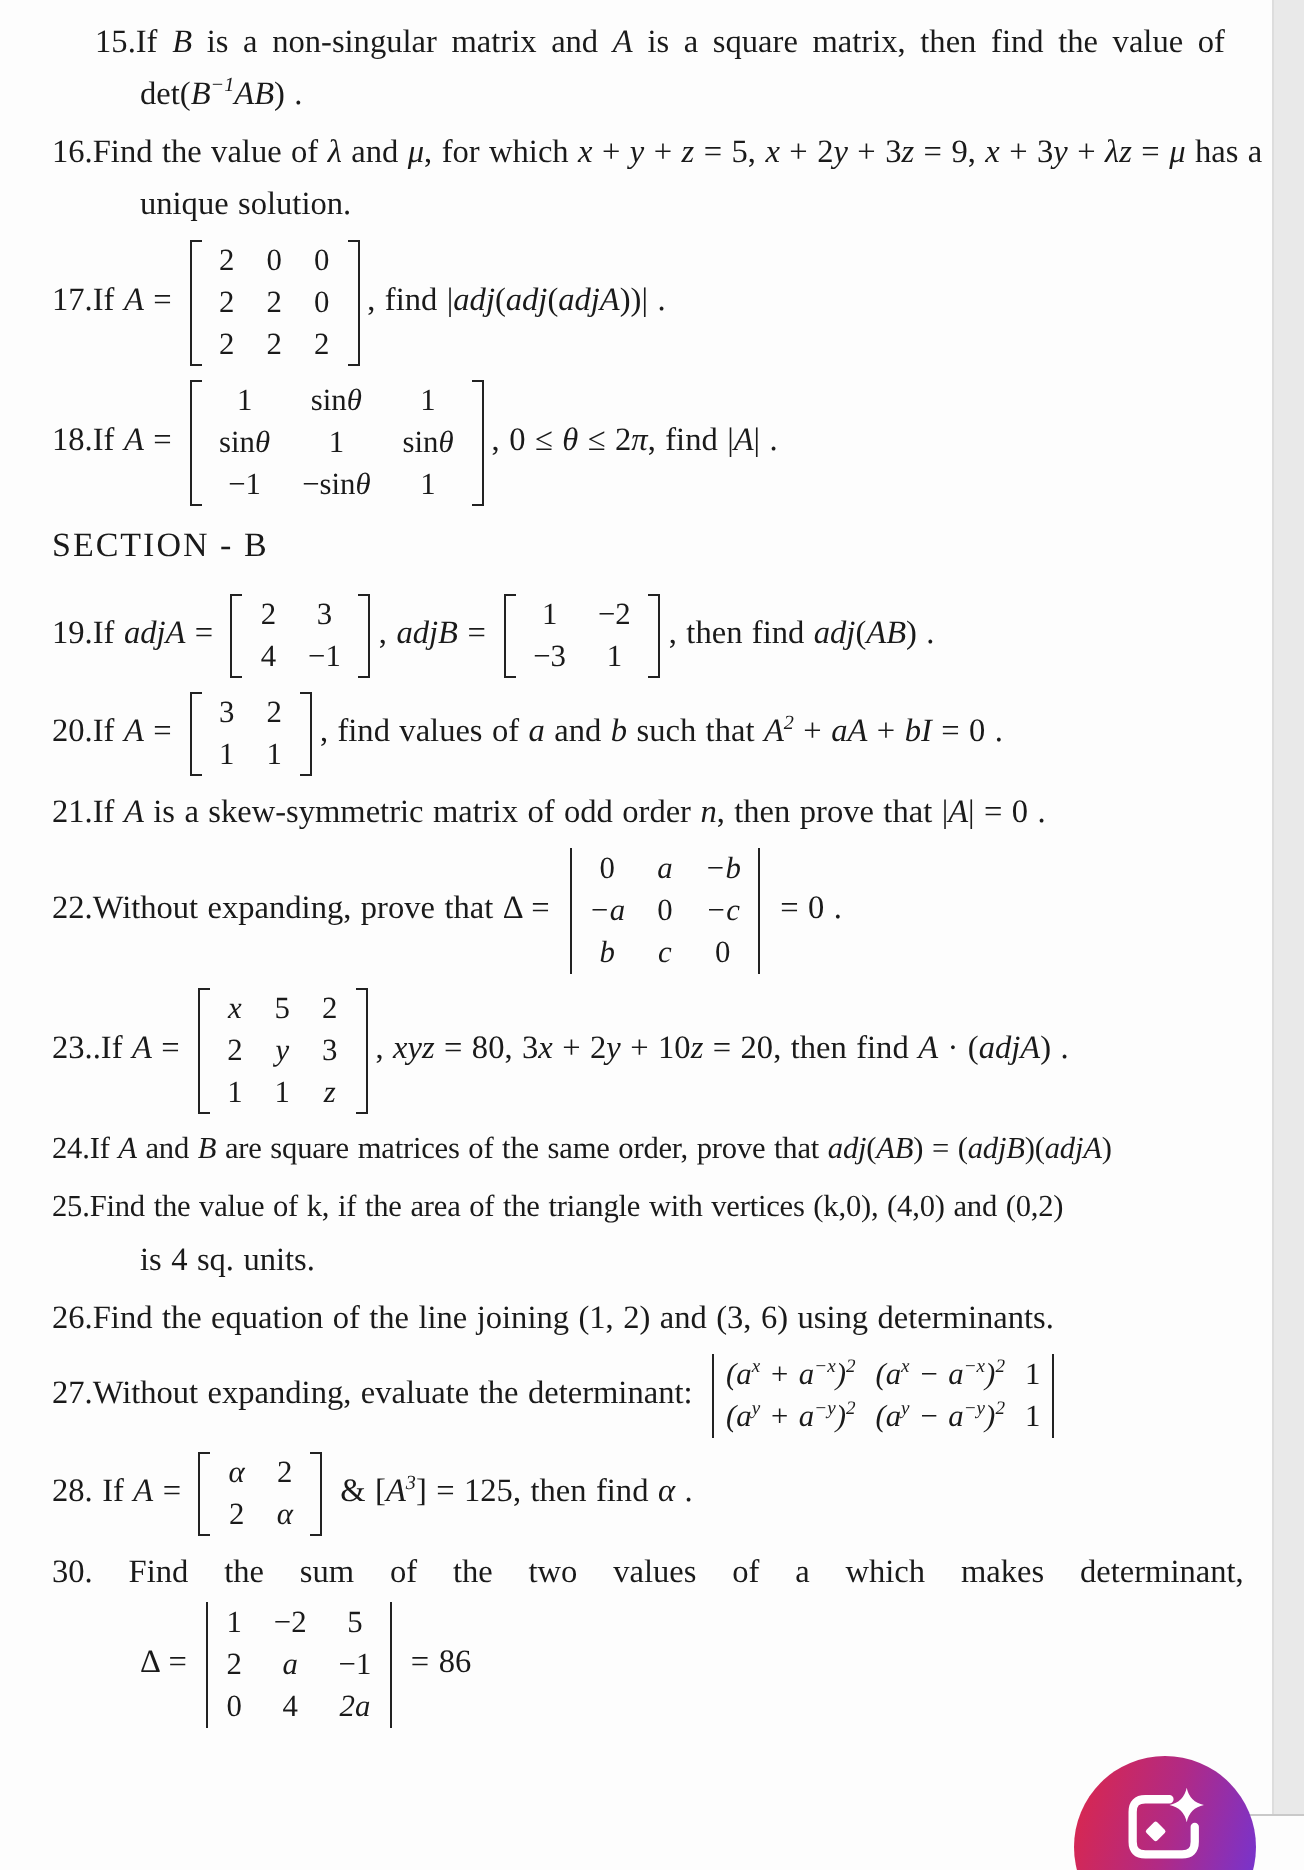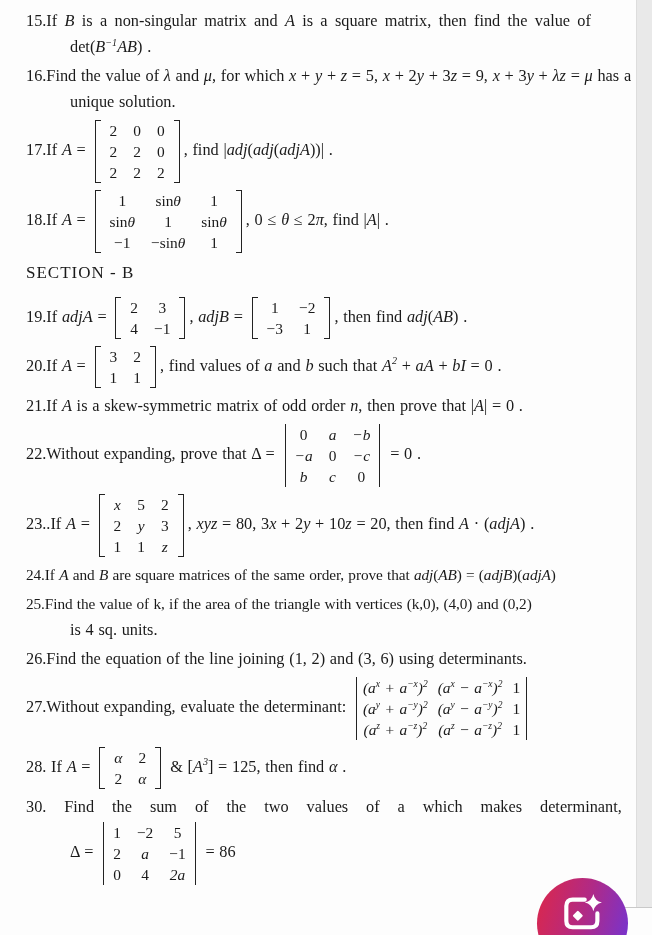--- a/index.html
+++ b/index.html
@@ -5,21 +5,21 @@
   html,body{margin:0;padding:0;}
   body{
     width:652px;height:935px;overflow:hidden;position:relative;
     background:#fdfdfd;color:#1a1a1a;
     font-family:"Liberation Serif","DejaVu Serif",serif;
   }
   .content{position:absolute;left:26px;top:8px;width:608px;font-size:16.3px;}
   .question{margin:0 0 3px 0;}
   .qline{line-height:26px;word-spacing:0.04em;}
   .qline.cont{padding-left:44px;}
-  .qline.jmed{word-spacing:0.2em;}
+  .qline.jmed{word-spacing:0.2em;text-align:center;}
   .qline.jwide{word-spacing:0.85em;}
   .qline.fit{font-size:15.3px;letter-spacing:-0.1px;}
   .qnum{font-style:normal;}
   .mi{font-style:italic;}
   sup.msup{font-style:italic;font-size:0.62em;line-height:0;}
   .section{font-size:17px;letter-spacing:1px;margin:8px 0 12px 0;}
   
   .mat{display:inline-flex;align-items:stretch;vertical-align:middle;margin:2px 4px;}
   .mbody{display:table;}
   .mrow{display:table-row;}
@@ -210,25 +210,20 @@
               <span class="mrow">
                 <span class="mcell"><span class="mi">(a</span><sup class="msup">x</sup><span class="mi"> + a</span><sup class="msup">−x</sup><span class="mi">)</span><sup class="msup">2</sup></span>
                 <span class="mcell"><span class="mi">(a</span><sup class="msup">x</sup><span class="mi"> − a</span><sup class="msup">−x</sup><span class="mi">)</span><sup class="msup">2</sup></span>
                 <span class="mcell">1</span>
               </span>
               <span class="mrow">
                 <span class="mcell"><span class="mi">(a</span><sup class="msup">y</sup><span class="mi"> + a</span><sup class="msup">−y</sup><span class="mi">)</span><sup class="msup">2</sup></span>
                 <span class="mcell"><span class="mi">(a</span><sup class="msup">y</sup><span class="mi"> − a</span><sup class="msup">−y</sup><span class="mi">)</span><sup class="msup">2</sup></span>
                 <span class="mcell">1</span>
               </span>
-              <span class="mrow">
-                <span class="mcell"><span class="mi">(a</span><sup class="msup">z</sup><span class="mi"> + a</span><sup class="msup">−z</sup><span class="mi">)</span><sup class="msup">2</sup></span>
-                <span class="mcell"><span class="mi">(a</span><sup class="msup">z</sup><span class="mi"> − a</span><sup class="msup">−z</sup><span class="mi">)</span><sup class="msup">2</sup></span>
-                <span class="mcell">1</span>
-              </span>
             </span>
             <span class="fbar"></span>
           </span></div>
       </div>
       <div class="question">
         <div class="qline"><span class="qnum">28.</span><span> If </span><span class="mi">A</span><span> = </span><span class="mat">
             <span class="fsql"></span>
             <span class="mbody">
               <span class="mrow">
                 <span class="mcell"><span class="mi">α</span></span>

